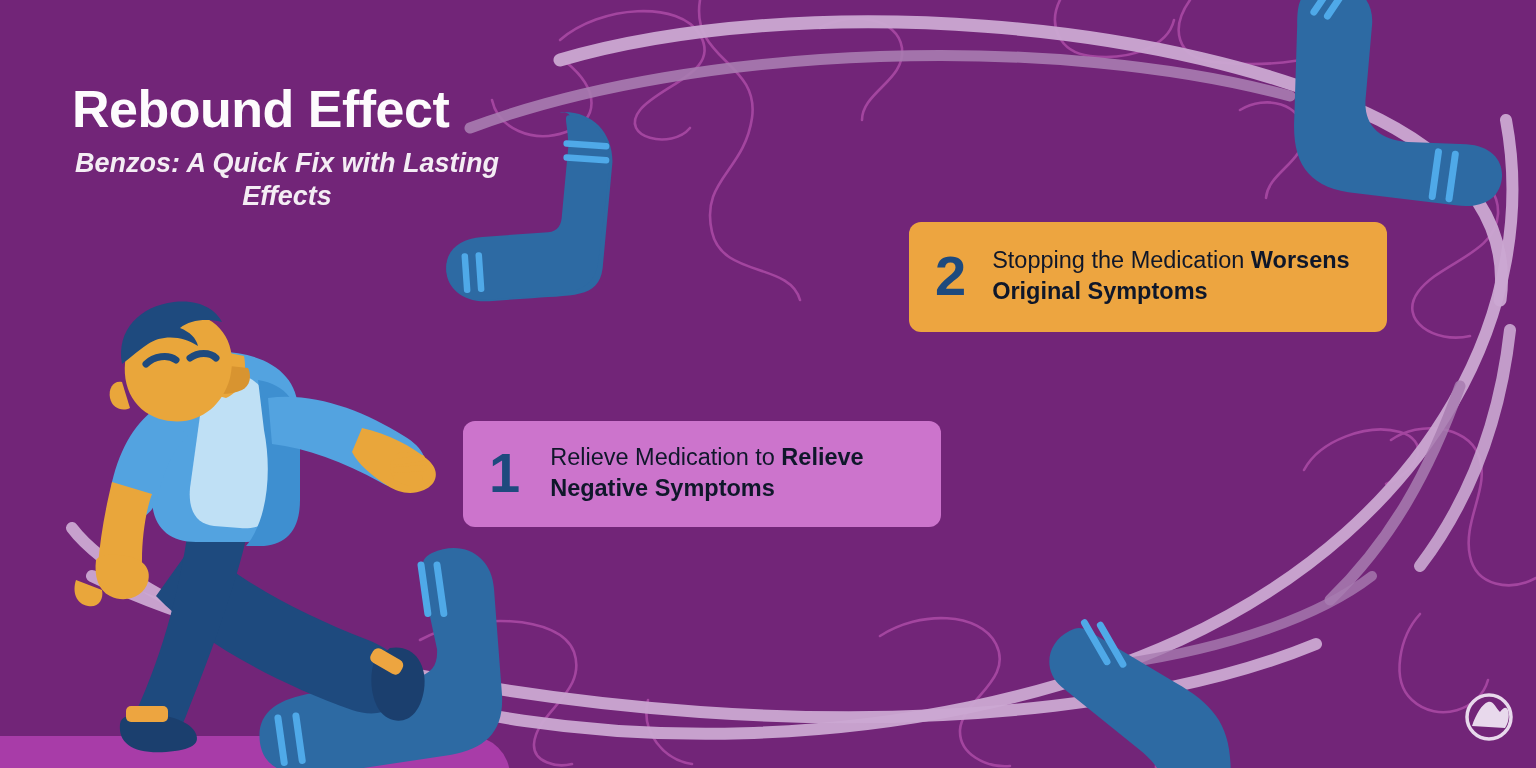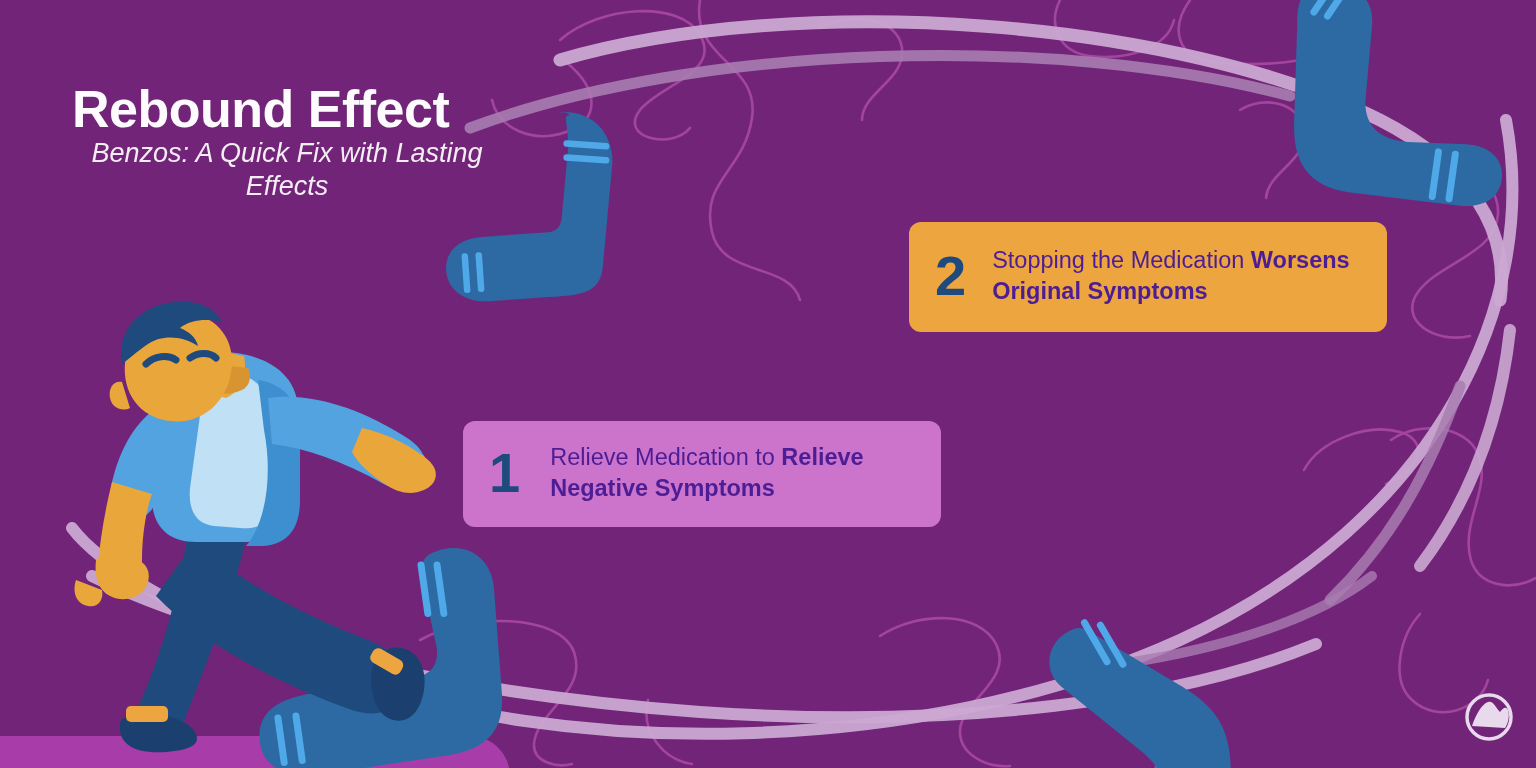--- a/index.html
+++ b/index.html
@@ -24,38 +24,38 @@
   
   #title-block {
     position:absolute; left:72px; top:82px; z-index:6;
     width:520px;
   }
   #page-title {
     font-size:52px; font-weight:bold; color:#FDFBFD;
     letter-spacing:-0.5px; line-height:1.05; white-space:nowrap;
   }
   #page-subtitle {
-    font-size:27px; font-style:italic;
+    margin-top:10px; font-size:27px; font-style:italic;
     color:#F4EDF4; line-height:1.22; text-align:center;
-    width:430px; font-weight:400;
+    width:430px; font-weight:700;
   }
 
   
   .step-box {
     position:absolute; z-index:6;
     display:flex; align-items:center;
     border-radius:12px;
     padding:18px 26px 20px 26px;
   }
   .step-num {
     font-size:56px; font-weight:bold; color:#1E4A7E;
     line-height:1; margin-right:26px; flex:0 0 auto;
   }
   .step-text {
-    font-size:23.5px; color:#4c1d95; line-height:1.30;
+    font-size:23.5px; color:#0f172a; line-height:1.30;
     font-weight:400;
   }
   .step-text b { font-weight:bold; }
 
   #step-box-2 {
     left:909px; top:222px; width:478px; min-height:110px;
     background:#EDA540;
   }
   #step-box-1 {
     left:463px; top:421px; width:478px; min-height:106px;

